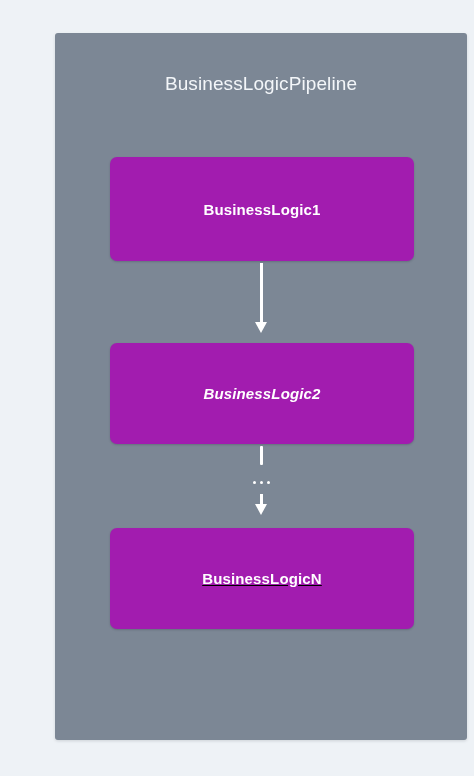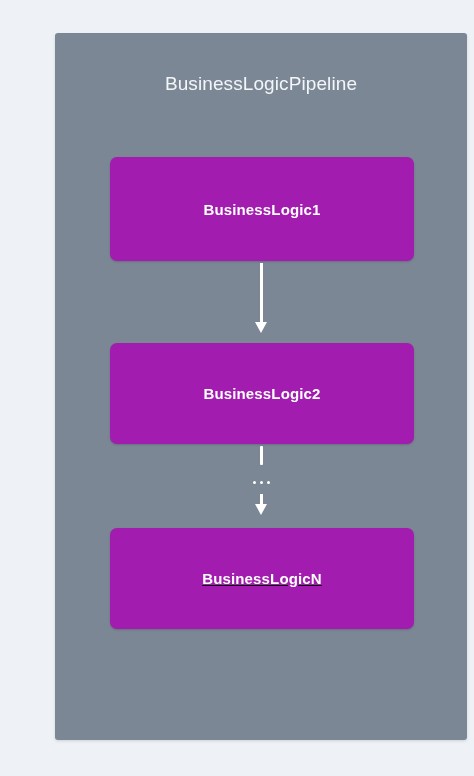--- a/index.html
+++ b/index.html
@@ -64,21 +64,21 @@
   }
   .node-label {
     color: #ffffff;
     font-size: 15px;
     font-weight: 700;
     letter-spacing: 0.15px;
     white-space: nowrap;
   }
 
   #node-1 { top: 124px; height: 104px; }
-  #node-2 { top: 310px; height: 101px; }
+  #node-2 { top: 310px; height: 101px; font-style: italic; }
   #node-3 { top: 495px; height: 101px; text-decoration: underline; }
 
   
   .connector {
     position: absolute;
     left: 0;
     width: 412px;
     display: flex;
     flex-direction: column;
     align-items: center;

